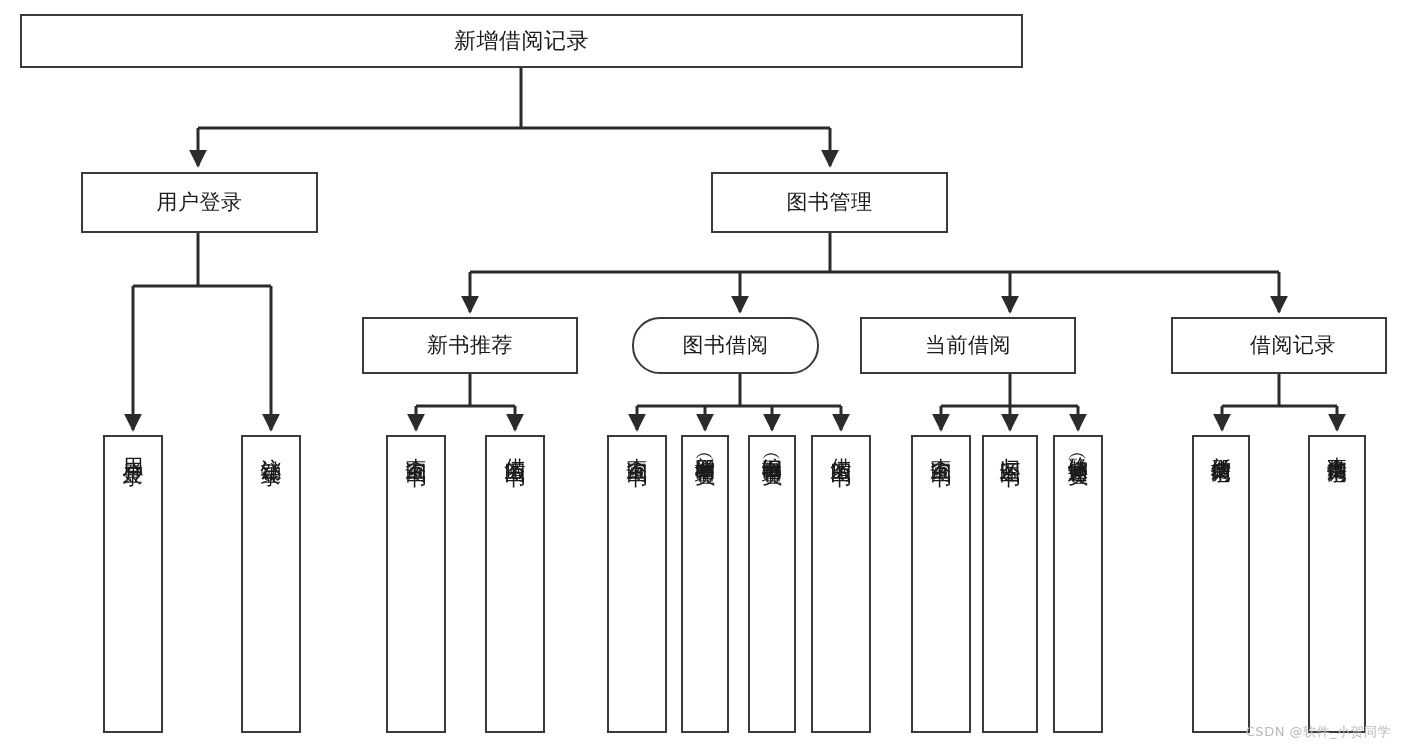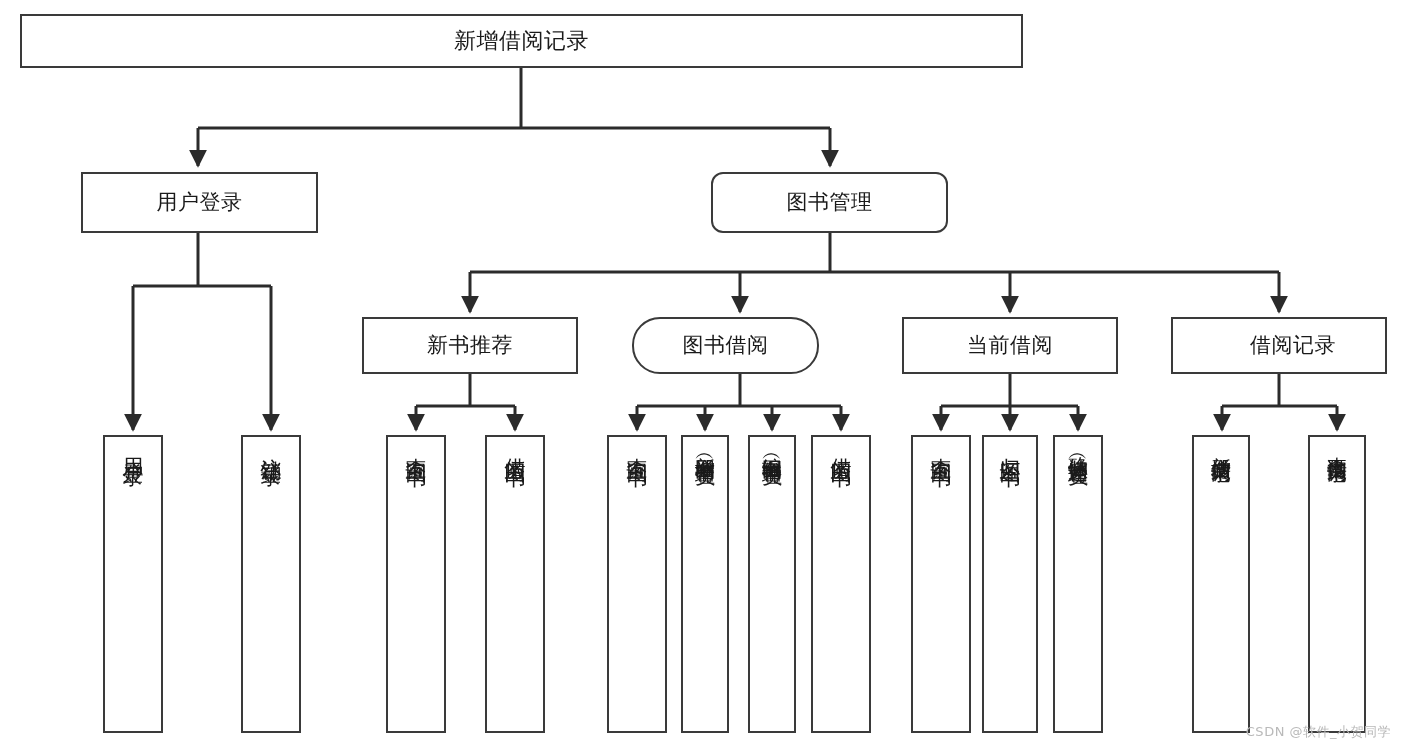--- a/index.html
+++ b/index.html
@@ -131,31 +131,31 @@
     </g>
   </svg>
 
   <div class="node h title" style="left:20px; top:14px; width:1003px; height:54px;">
     <span class="label">新增借阅记录</span>
   </div>
 
   <div class="node h" style="left:81px; top:172px; width:237px; height:61px;">
     <span class="label">用户登录</span>
   </div>
-  <div class="node h" style="left:711px; top:172px; width:237px; height:61px;border-radius:12px;">
+  <div class="node h" style="left:711px; top:172px; width:237px; height:61px;">
     <span class="label">图书管理</span>
   </div>
 
   <div class="node h" style="left:362px; top:317px; width:216px; height:57px;font-family:Liberation Serif, serif;">
     <span class="label">新书推荐</span>
   </div>
   <div class="node h" style="left:632px; top:317px; width:187px; height:57px;border-radius:28px;">
     <span class="label">图书借阅</span>
   </div>
-  <div class="node h" style="left:902px; top:317px; width:216px; height:57px;">
+  <div class="node h" style="left:860px; top:317px; width:216px; height:57px;">
     <span class="label">当前借阅</span>
   </div>
   <div class="node h" style="left:1171px; top:317px; width:216px; height:57px;padding-left:28px;">
     <span class="label">借阅记录</span>
   </div>
 
   <div class="node v" style="left:103px; top:435px; width:60px; height:298px;">
     <span class="label">用户登录</span>
   </div>
   <div class="node v" style="left:241px; top:435px; width:60px; height:298px;">

